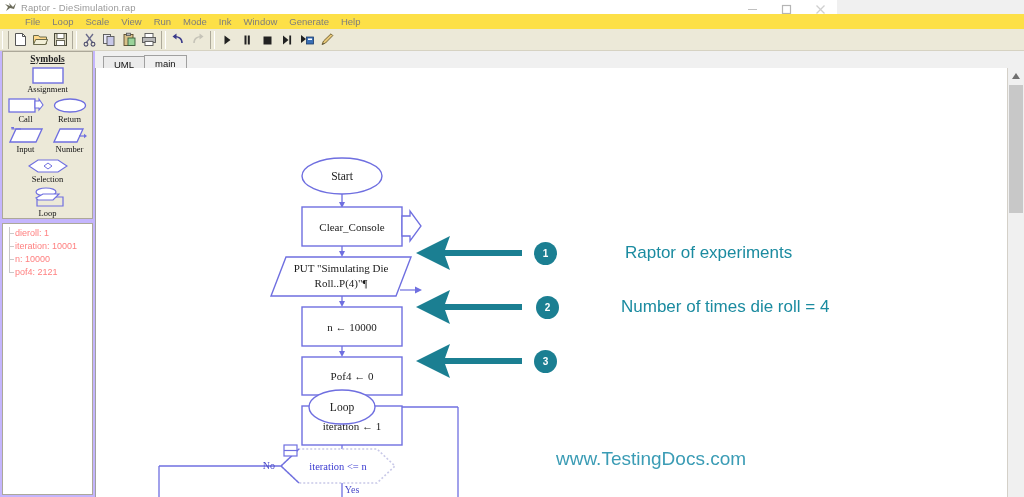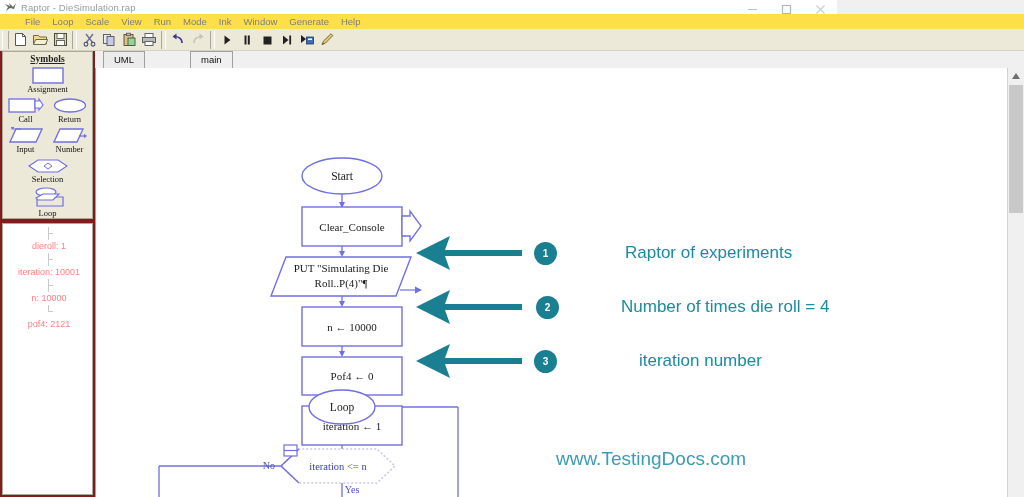--- a/index.html
+++ b/index.html
@@ -42,43 +42,43 @@
   .speed-track{position:absolute;left:2px;top:8px;width:84px;height:2px;background:#9a9a9a;border-top:1px solid #777;}
   .speed-thumb{position:absolute;left:76px;top:1px;width:9px;height:15px;background:#ece9d8;
                border:1px solid #8d8a7c;border-radius:1px;}
   .zoomsel{position:absolute;left:408px;top:31px;width:52px;height:16px;background:#fff;
            border:1px solid #7f9db9;box-sizing:border-box;display:flex;align-items:center;}
   .zoomsel .zval{font-size:9.5px;color:#111;padding-left:4px;flex:1;}
   .zoomsel .zarrow{width:15px;height:14px;background:#ece9d8;border-left:1px solid #aca899;
                    display:flex;align-items:center;justify-content:center;}
 
   
-  .leftpanel{position:absolute;left:0;top:51px;width:95px;height:446px;background:#7f1d1d;}
+  .leftpanel{position:absolute;left:0;top:51px;width:95px;height:446px;background:#c4b5fd;}
   .symbols-box{position:absolute;left:2px;top:0px;width:91px;height:168px;background:#ece9d8;
                border:1px solid #aca899;box-sizing:border-box;}
   .symbols-title{text-align:center;font-size:9.5px;font-weight:bold;color:#222;margin-top:2px;
                  text-decoration:underline;font-family:"Liberation Serif",serif;}
   .sym-row{display:flex;justify-content:center;align-items:flex-start;margin-top:3px;}
   .sym-cell{display:flex;flex-direction:column;align-items:center;width:44px;}
   .sym-label{font-size:8.5px;color:#111;font-family:"Liberation Serif",serif;margin-top:0px;line-height:10px;}
   .sym-shape{height:17px;display:flex;align-items:center;justify-content:center;}
 
   .vars-box{position:absolute;left:2px;top:172px;width:91px;height:272px;background:#fff;
             border:1px solid #aca899;box-sizing:border-box;overflow:hidden;padding-top:3px;}
   .var-item{font-size:9px;color:#ff8080;padding-left:3px;line-height:13px;white-space:nowrap;
-            position:relative;display:flex;align-items:center;flex-direction:column;}
+            position:relative;display:flex;align-items:center;}
   .var-tree{display:inline-block;width:9px;height:13px;position:relative;flex:none;}
   .var-tree:before{content:"";position:absolute;left:3px;top:0;bottom:0;border-left:1px solid #c9c9c9;}
   .var-tree:after{content:"";position:absolute;left:3px;top:6px;width:5px;border-top:1px solid #c9c9c9;}
   .var-item:last-child .var-tree:before{bottom:6px;}
 
   
   .tabstrip{position:absolute;left:95px;top:51px;width:929px;height:23px;background:#f0f0f0;
-            border-bottom:1px solid #a0a0a0;box-sizing:border-box;display:flex;align-items:flex-start;
-            padding-left:8px;gap:46px;}
+            border-bottom:1px solid #a0a0a0;box-sizing:border-box;display:flex;align-items:flex-end;
+            padding-left:8px;}
   .tab{font-size:9.5px;color:#111;padding:2px 10px 2px 10px;border:1px solid #a0a0a0;
        border-bottom:none;background:#ebebeb;margin-right:-1px;line-height:12px;}
   .tab.active{background:#f0f0f0;border-bottom:1px solid #f0f0f0;margin-bottom:-1px;padding-bottom:3px;}
 
   .canvas{position:absolute;left:95px;top:68px;width:912px;height:429px;background:#ffffff;
           border-left:1px solid #a0a0a0;box-sizing:border-box;overflow:hidden;}
 
   .vscroll{position:absolute;left:1007px;top:68px;width:17px;height:429px;background:#f0f0f0;
            border-left:1px solid #d4d0c8;box-sizing:border-box;}
   .vs-up{position:absolute;left:0;top:0;width:16px;height:16px;display:flex;align-items:center;justify-content:center;}
@@ -479,19 +479,18 @@
       </svg>
       <span class="ann-num" style="margin-left:12px">2</span>
       <span class="ann-text" style="margin-left:62px">Number of times die roll = 4</span>
     </div>
 
     <div class="ann-row" style="left:414px;top:340px;">
       <svg width="110" height="42" viewBox="0 0 110 42">
         <path d="M2 21 L36 4 L31 18 L108 18 L108 24 L31 24 L36 38 Z" fill="#1b7f92"></path>
       </svg>
       <span class="ann-num" style="margin-left:10px">3</span>
-      <span class="ann-text" style="margin-left:82px">iteration number</span>
     </div>
 
     <div class="watermark" style="left:556px;top:448px;">www.TestingDocs.com</div>
   </div>
 
 </div>
 
 </body></html>

